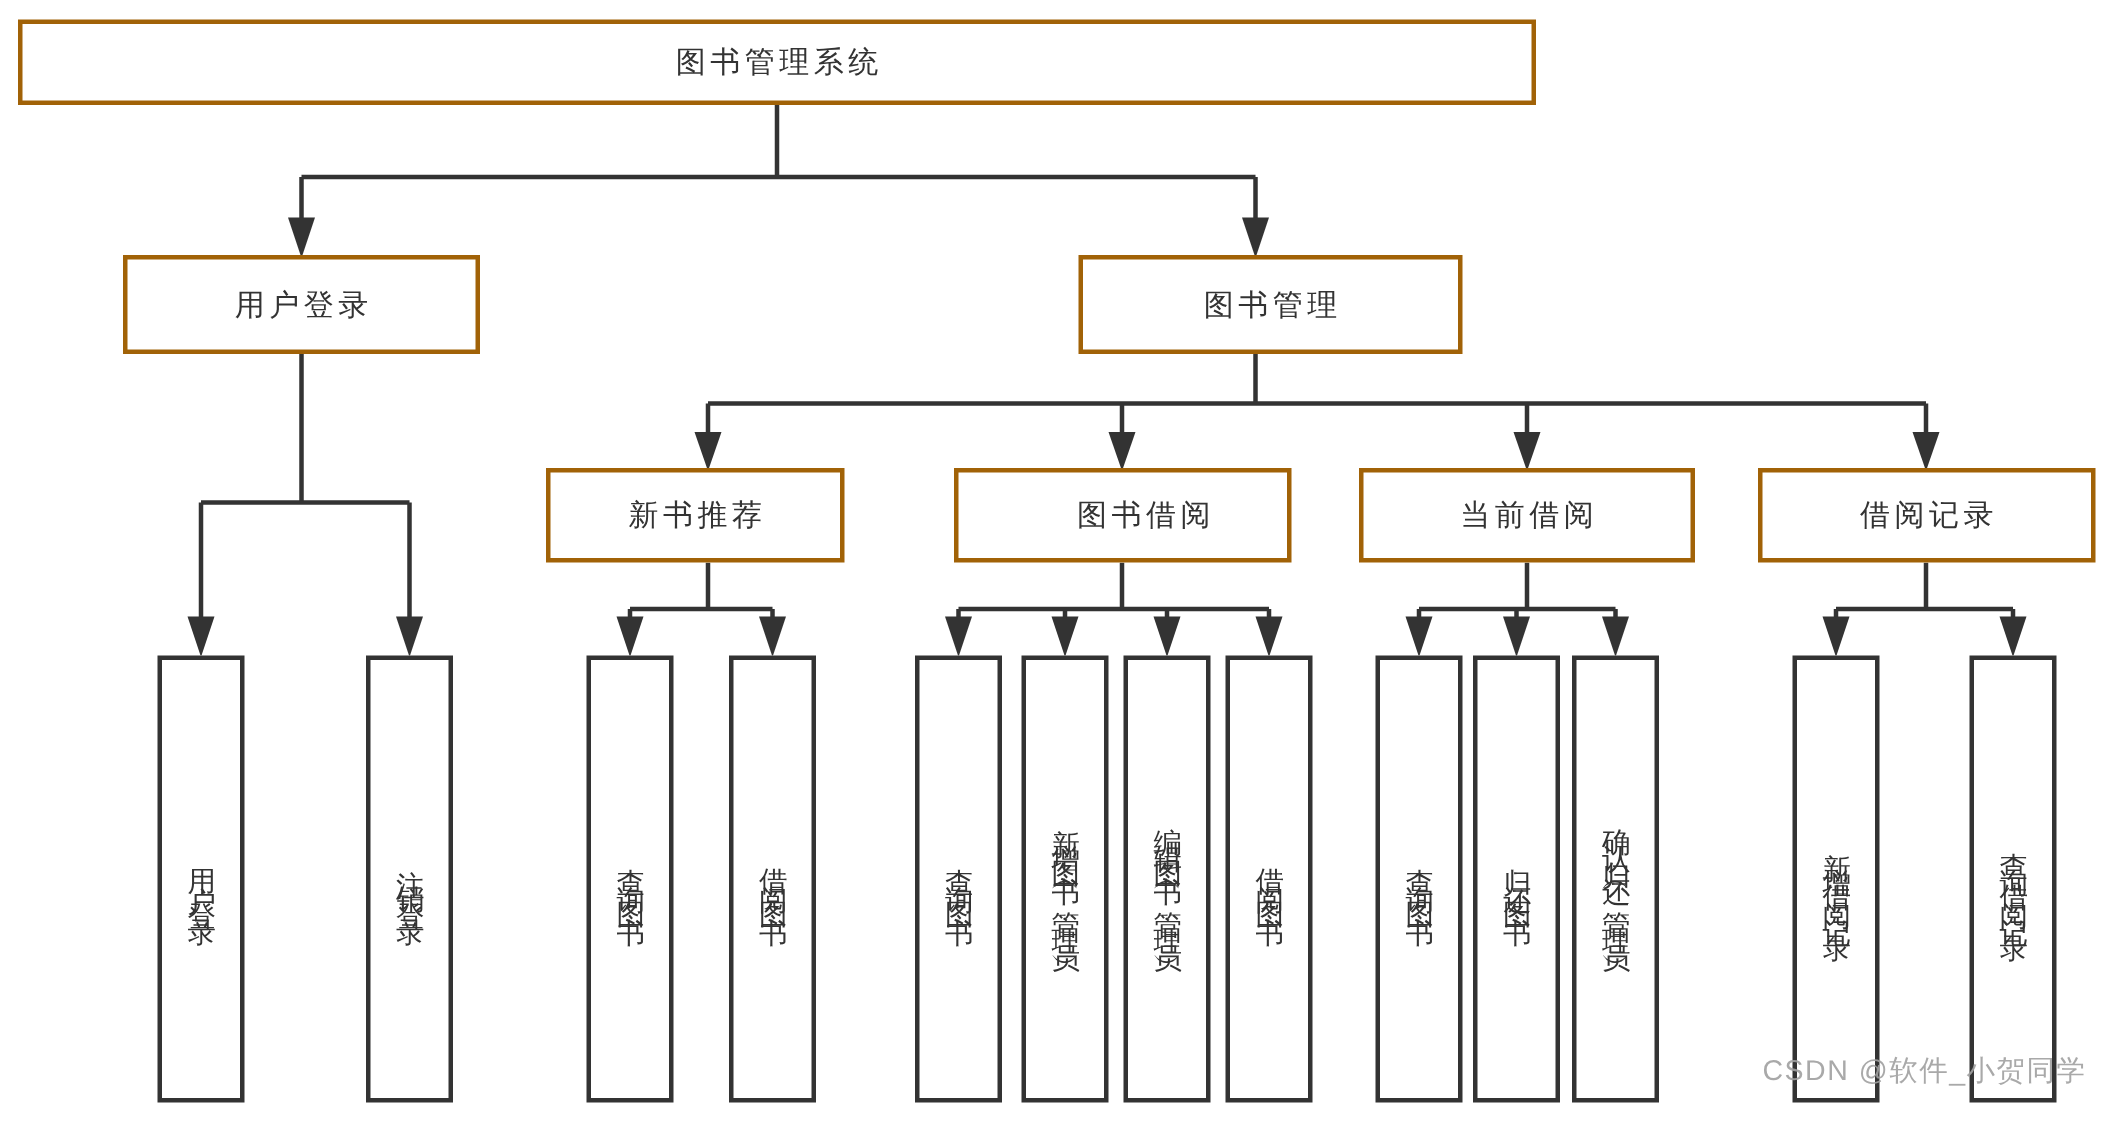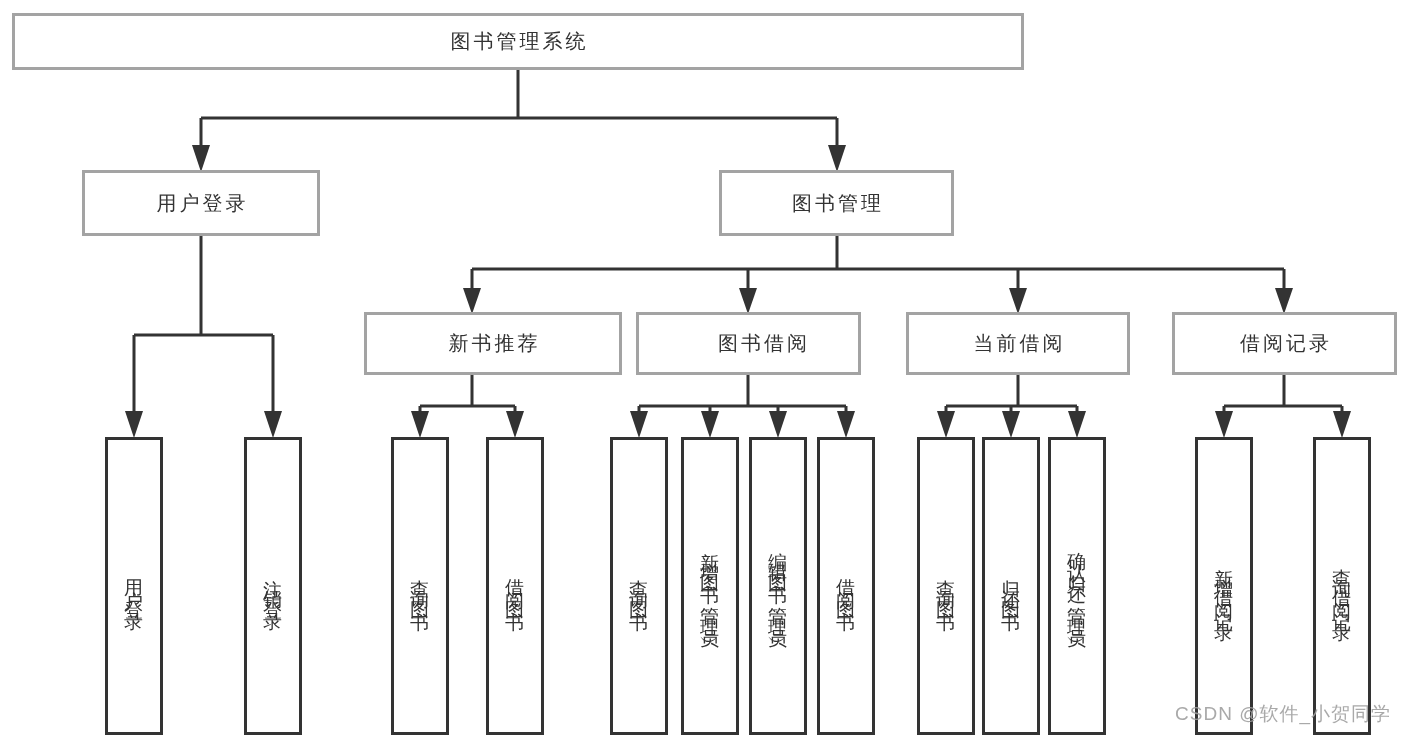--- a/index.html
+++ b/index.html
@@ -4,42 +4,42 @@
 <style>
   html, body { margin:0; padding:0; background:#ffffff; }
   .canvas {
     position:relative; width:1405px; height:747px; background:#ffffff;
     font-family:"Liberation Sans", sans-serif; overflow:hidden;
   }
   .connectors { position:absolute; left:0; top:0; width:1405px; height:747px; }
   .ln { stroke:#333333; stroke-width:3; fill:none; }
   .ah { fill:#333333; stroke:none; }
   .box {
-    position:absolute; box-sizing:border-box; border:3px solid #a3a3a3;
+    position:absolute; box-sizing:border-box; border:3px solid #a16207;
     background:#ffffff; display:flex; align-items:center; justify-content:center;
   }
   .label {
     font-size:20px; color:#333333; letter-spacing:3px; white-space:nowrap;
     text-indent:3px;
   }
   .vbox {
     position:absolute; box-sizing:border-box; border:3px solid #333333;
     background:#ffffff; width:58px; top:437px; height:298px;
     display:flex; align-items:center; justify-content:center;
   }
   .vlabel {
     writing-mode:vertical-rl; text-orientation:mixed; font-size:19px;
     color:#333333; letter-spacing:11px; line-height:1; white-space:nowrap;
   }
   
   .root-box { left:12px;  top:13px;  width:1012px; height:57px; }
   .l2-a     { left:82px;  top:170px; width:238px;  height:66px; }
-  .l2-b     { left:719px; top:170px; width:235px;  height:66px;justify-content:center; }
+  .l2-b     { left:719px; top:170px; width:256px;  height:66px;justify-content:center; }
   .l3       { top:312px;  height:63px; }
-  .l3-a     { left:364px;  width:258px; }
+  .l3-a     { left:364px;  width:199px; }
   .l3-b     { left:636px;  width:225px;padding-left:28px; }
   .l3-c     { left:906px;  width:224px; }
   .l3-d     { left:1172px; width:225px; }
   .v1  { left:105px; }  .v2  { left:244px; }
   .v3  { left:391px; }  .v4  { left:486px; }
   .v5  { left:610px; }  .v6  { left:681px; }
   .v7  { left:749px; }  .v8  { left:817px; }
   .v9  { left:917px; }  .v10 { left:982px; }  .v11 { left:1048px; }
   .v12 { left:1195px; } .v13 { left:1313px; }
   .watermark {

